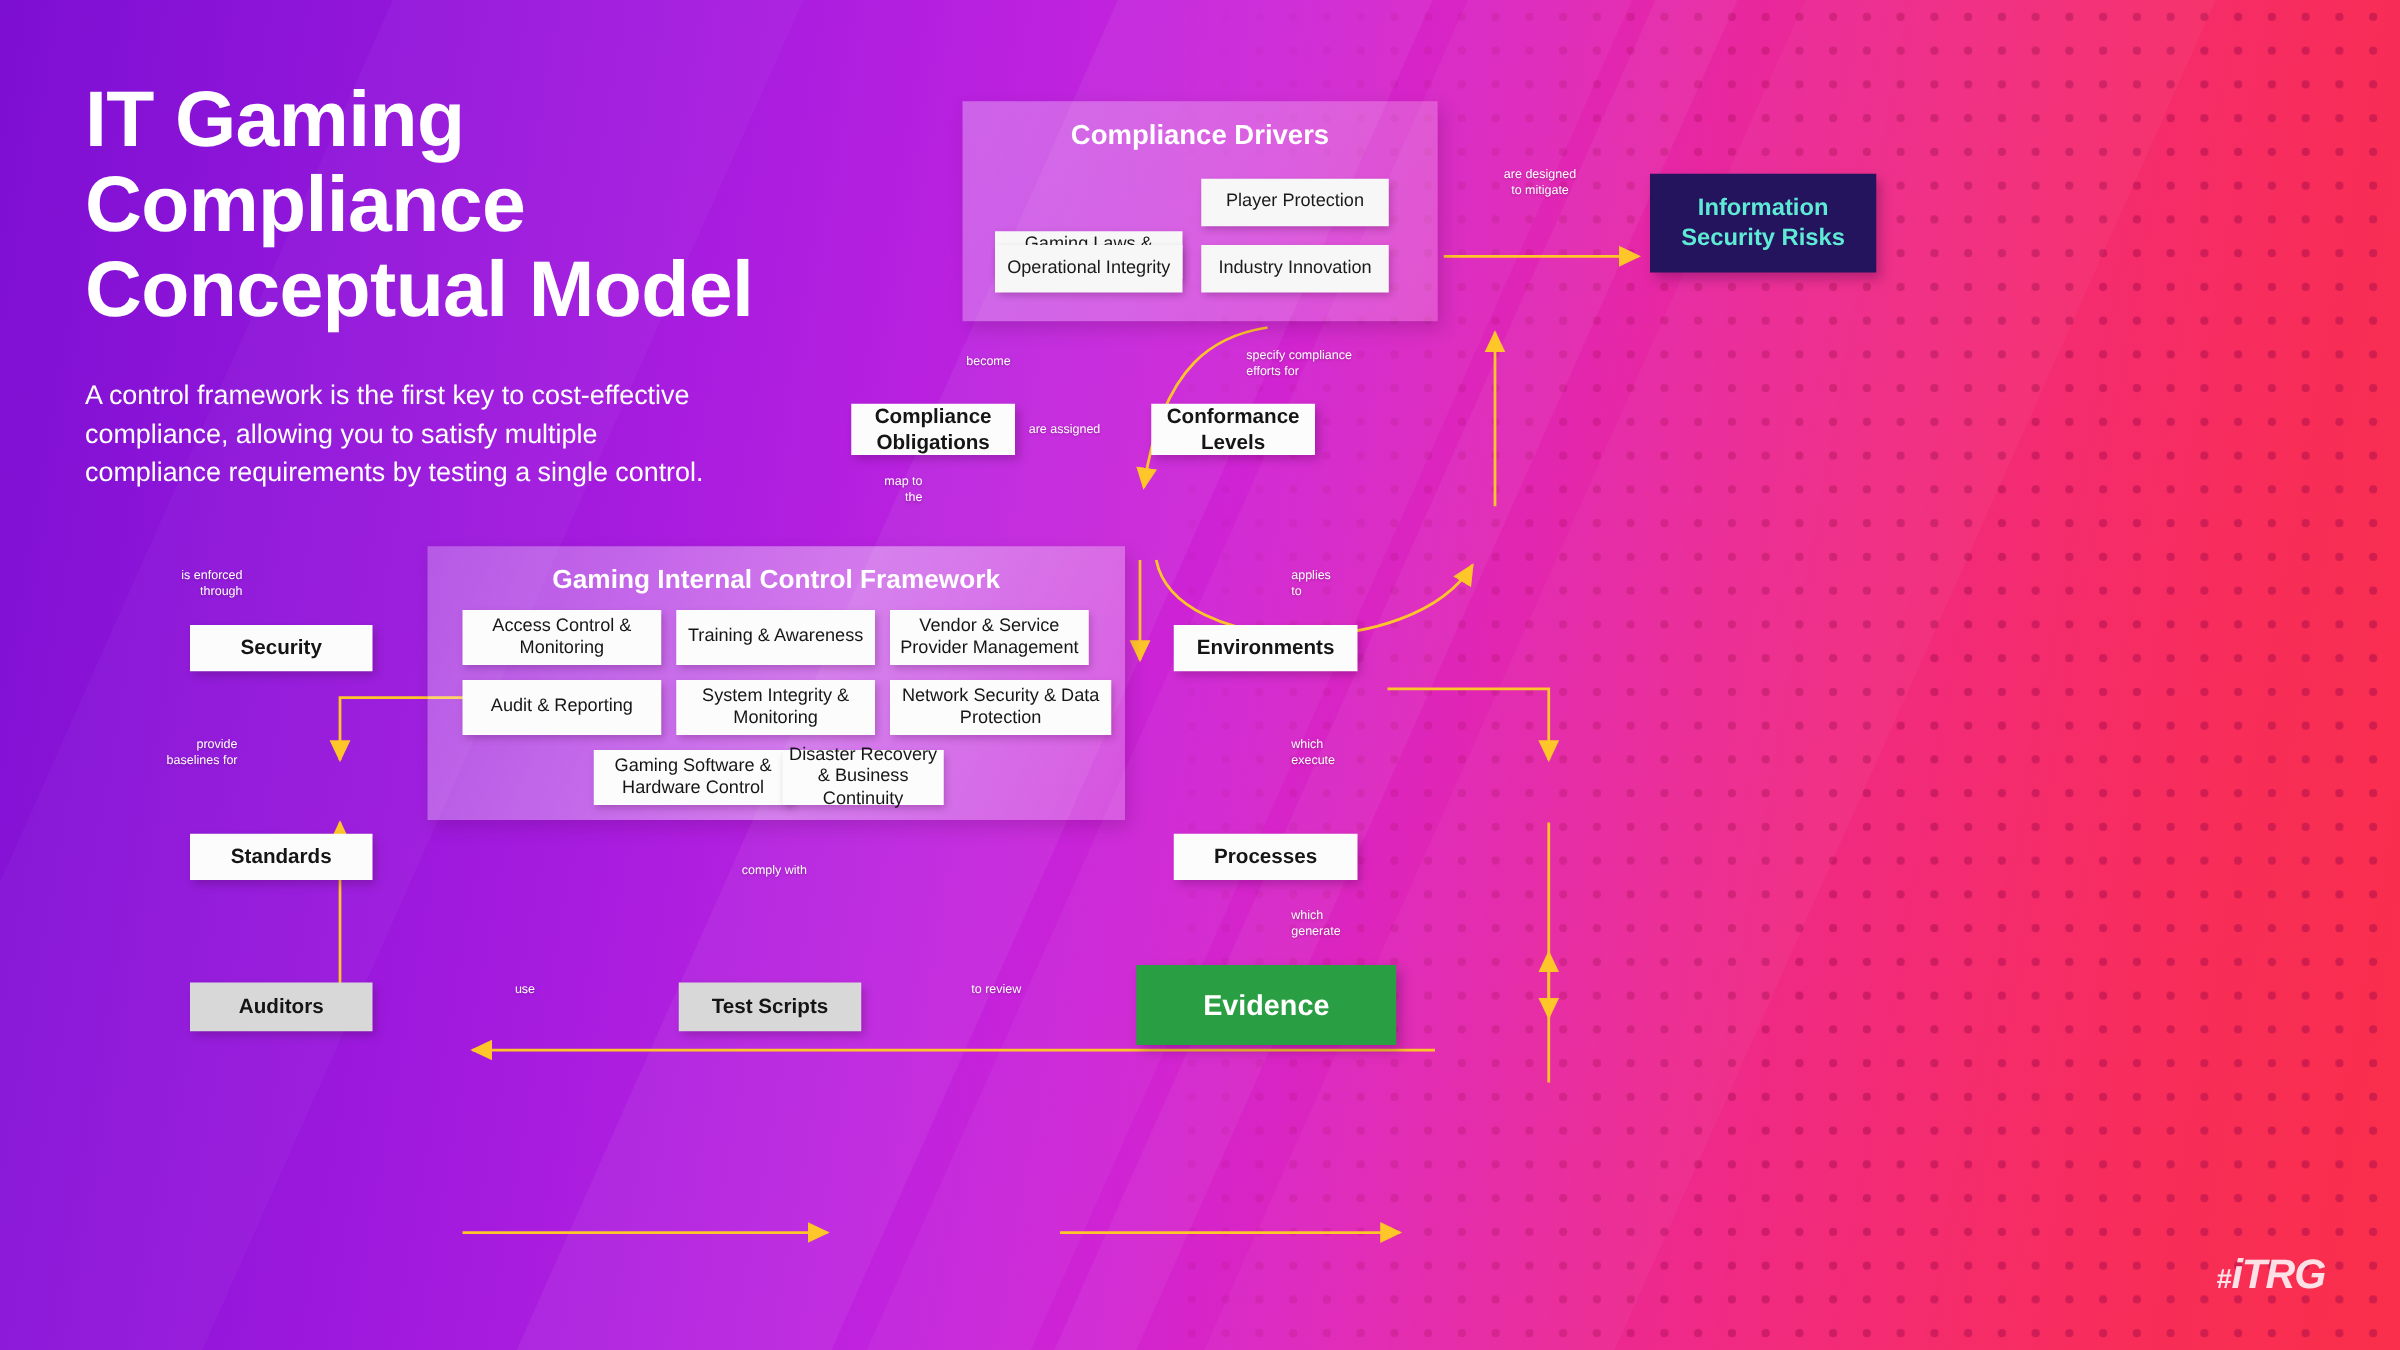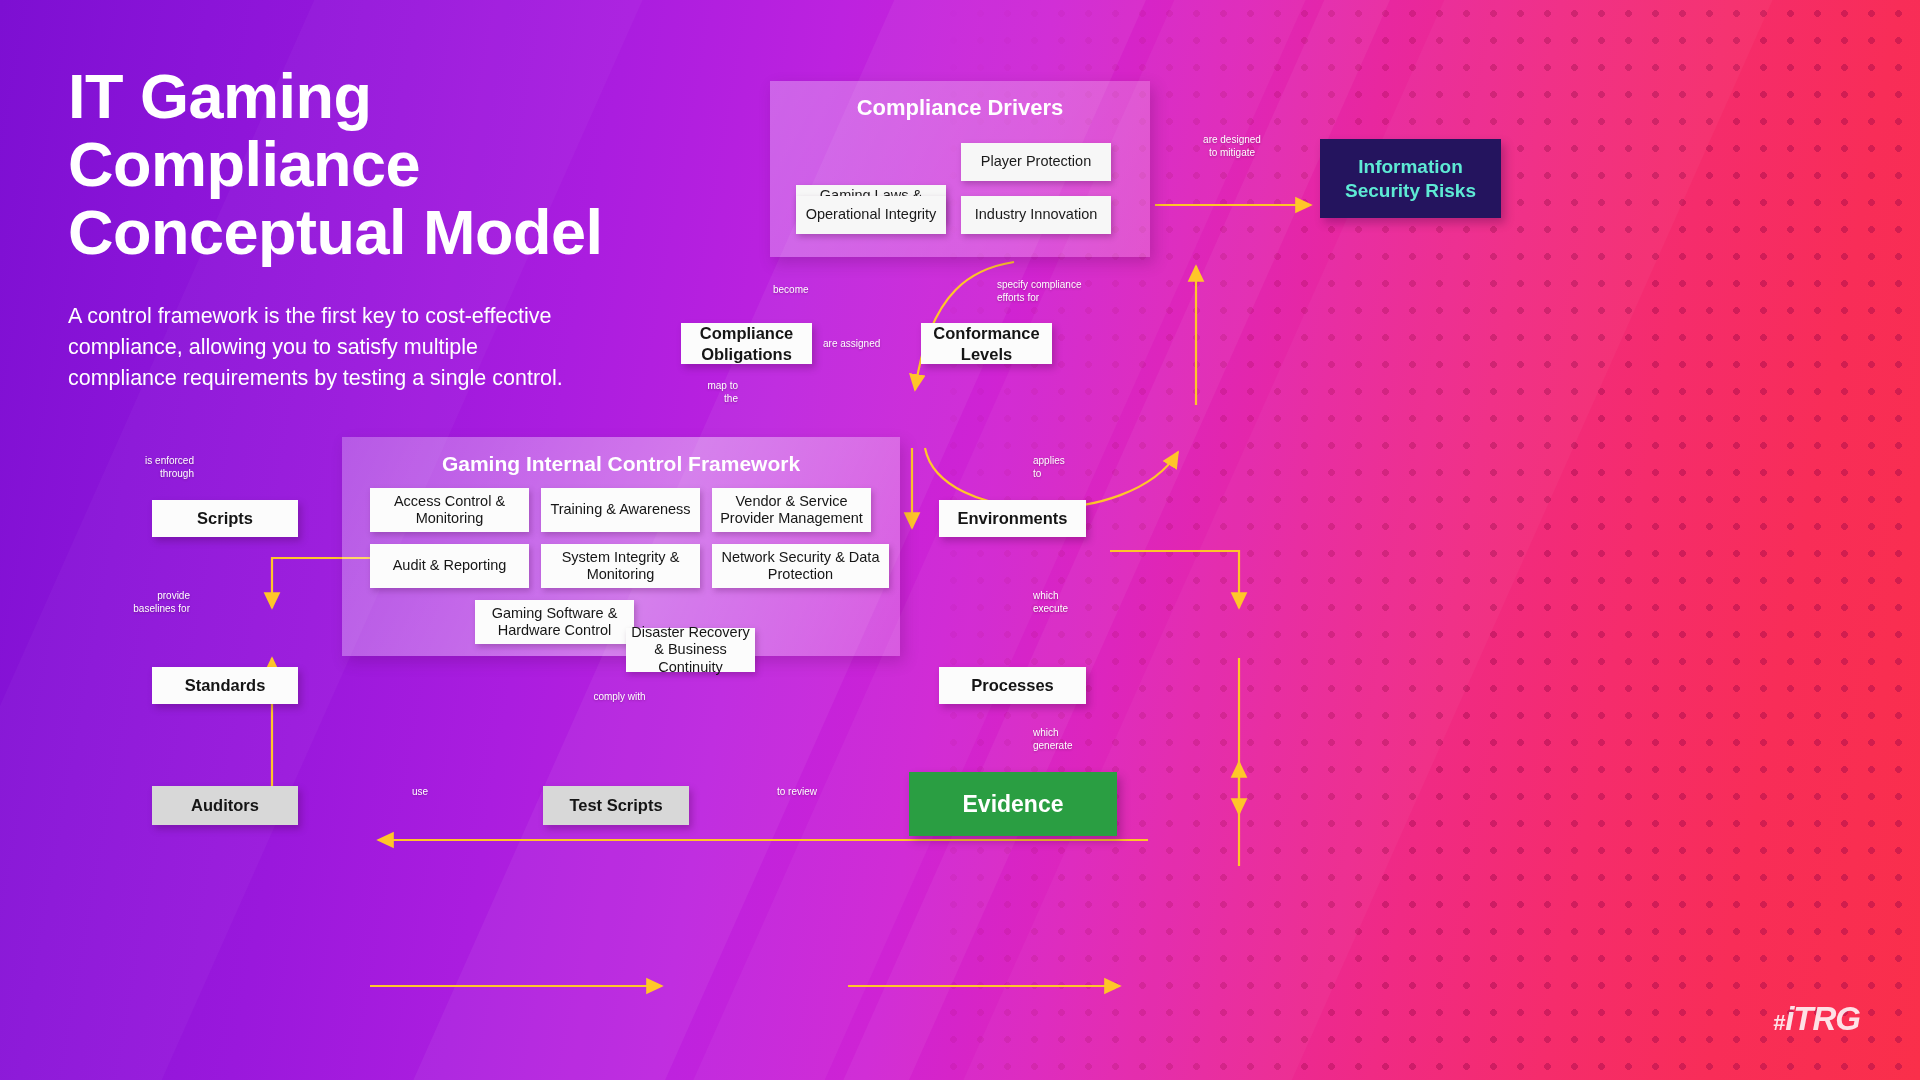--- a/index.html
+++ b/index.html
@@ -198,25 +198,25 @@
   <div id="gicf-panel">
     <div id="gicf-title">Gaming Internal Control Framework</div>
   </div>
   <div class="ctrl" style="left:370px;top:488px;width:159px;height:44px;">Access Control &amp; Monitoring</div>
   <div class="ctrl" style="left:541px;top:488px;width:159px;height:44px;">Training &amp; Awareness</div>
   <div class="ctrl" style="left:712px;top:488px;width:159px;height:44px;">Vendor &amp; Service Provider Management</div>
   <div class="ctrl" style="left:370px;top:544px;width:159px;height:44px;">Audit &amp; Reporting</div>
   <div class="ctrl" style="left:541px;top:544px;width:159px;height:44px;">System Integrity &amp; Monitoring</div>
   <div class="ctrl" style="left:712px;top:544px;width:177px;height:44px;">Network Security &amp; Data Protection</div>
   <div class="ctrl" style="left:451px;top:600px;width:159px;height:44px;margin-left:24px;">Gaming Software &amp; Hardware Control</div>
-  <div class="ctrl" style="left:626px;top:628px;width:129px;height:44px;">Disaster Recovery &amp; Business Continuity</div>
+  <div class="ctrl" style="left:626px;top:600px;width:129px;height:44px;">Disaster Recovery &amp; Business Continuity</div>
 
   <div class="lbl r" style="left:84px;top:455px;width:110px;white-space:pre-line;">is enforced
 through</div>
-  <div class="node" style="left:152px;top:500px;width:146px;height:37px;">Scripts</div>
+  <div class="node" style="left:152px;top:500px;width:146px;height:37px;">Security</div>
   <div class="lbl r" style="left:64px;top:590px;width:126px;white-space:pre-line;">provide
 baselines for</div>
   <div class="node" style="left:152px;top:667px;width:146px;height:37px;">Standards</div>
 
   <div class="lbl" style="left:1033px;top:455px;width:80px;white-space:pre-line;">applies
 to</div>
   <div class="node" style="left:939px;top:500px;width:147px;height:37px;">Environments</div>
   <div class="lbl" style="left:1033px;top:590px;width:90px;white-space:pre-line;">which
 execute</div>
   <div class="node" style="left:939px;top:667px;width:147px;height:37px;">Processes</div>

